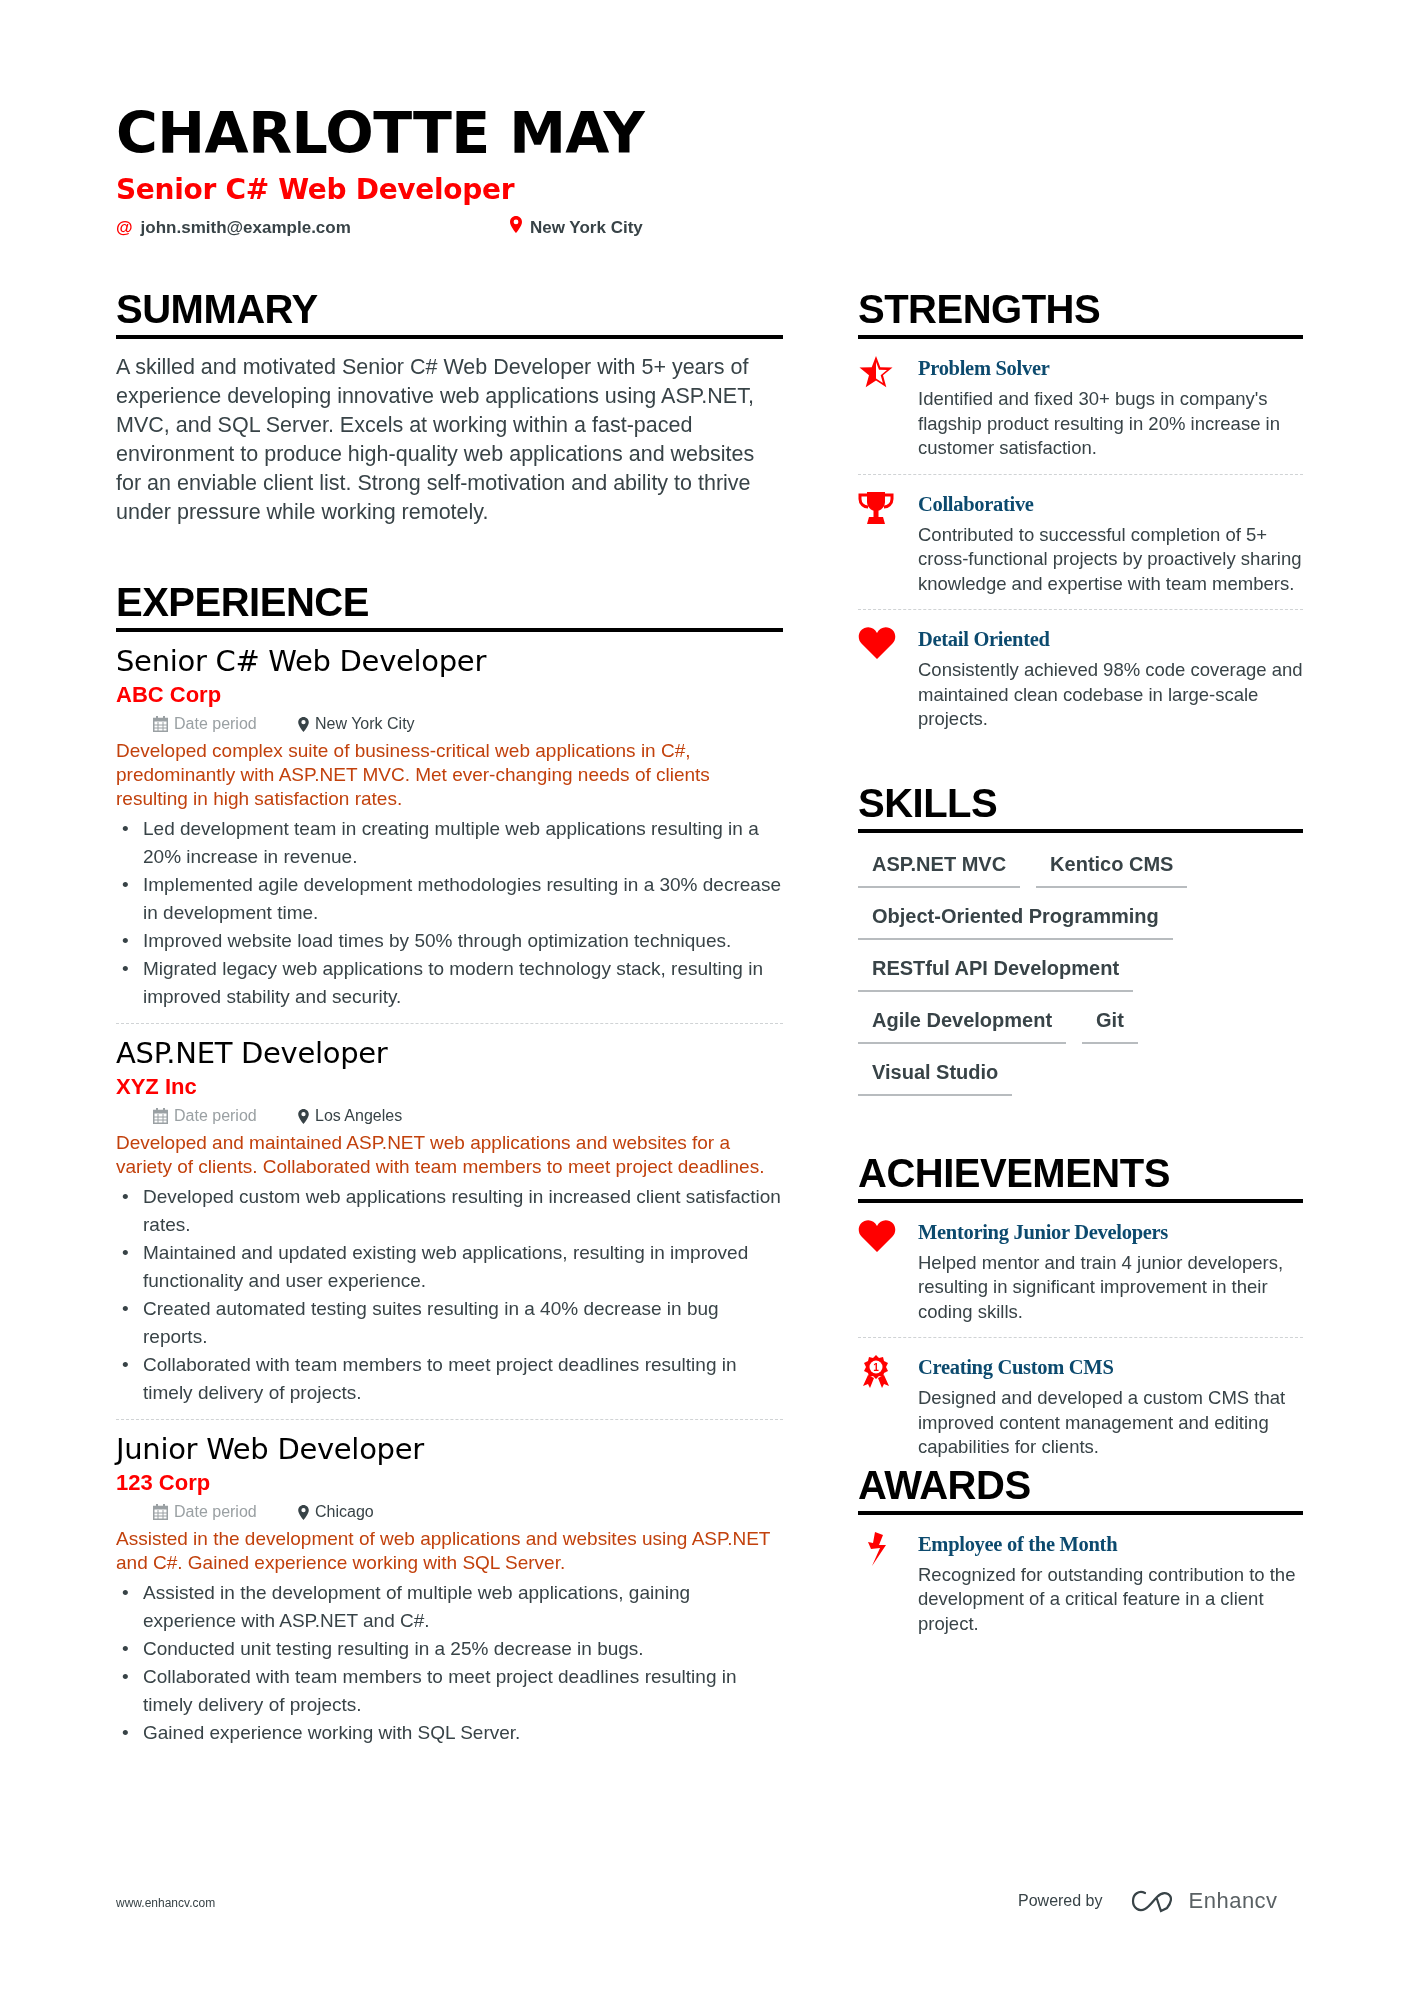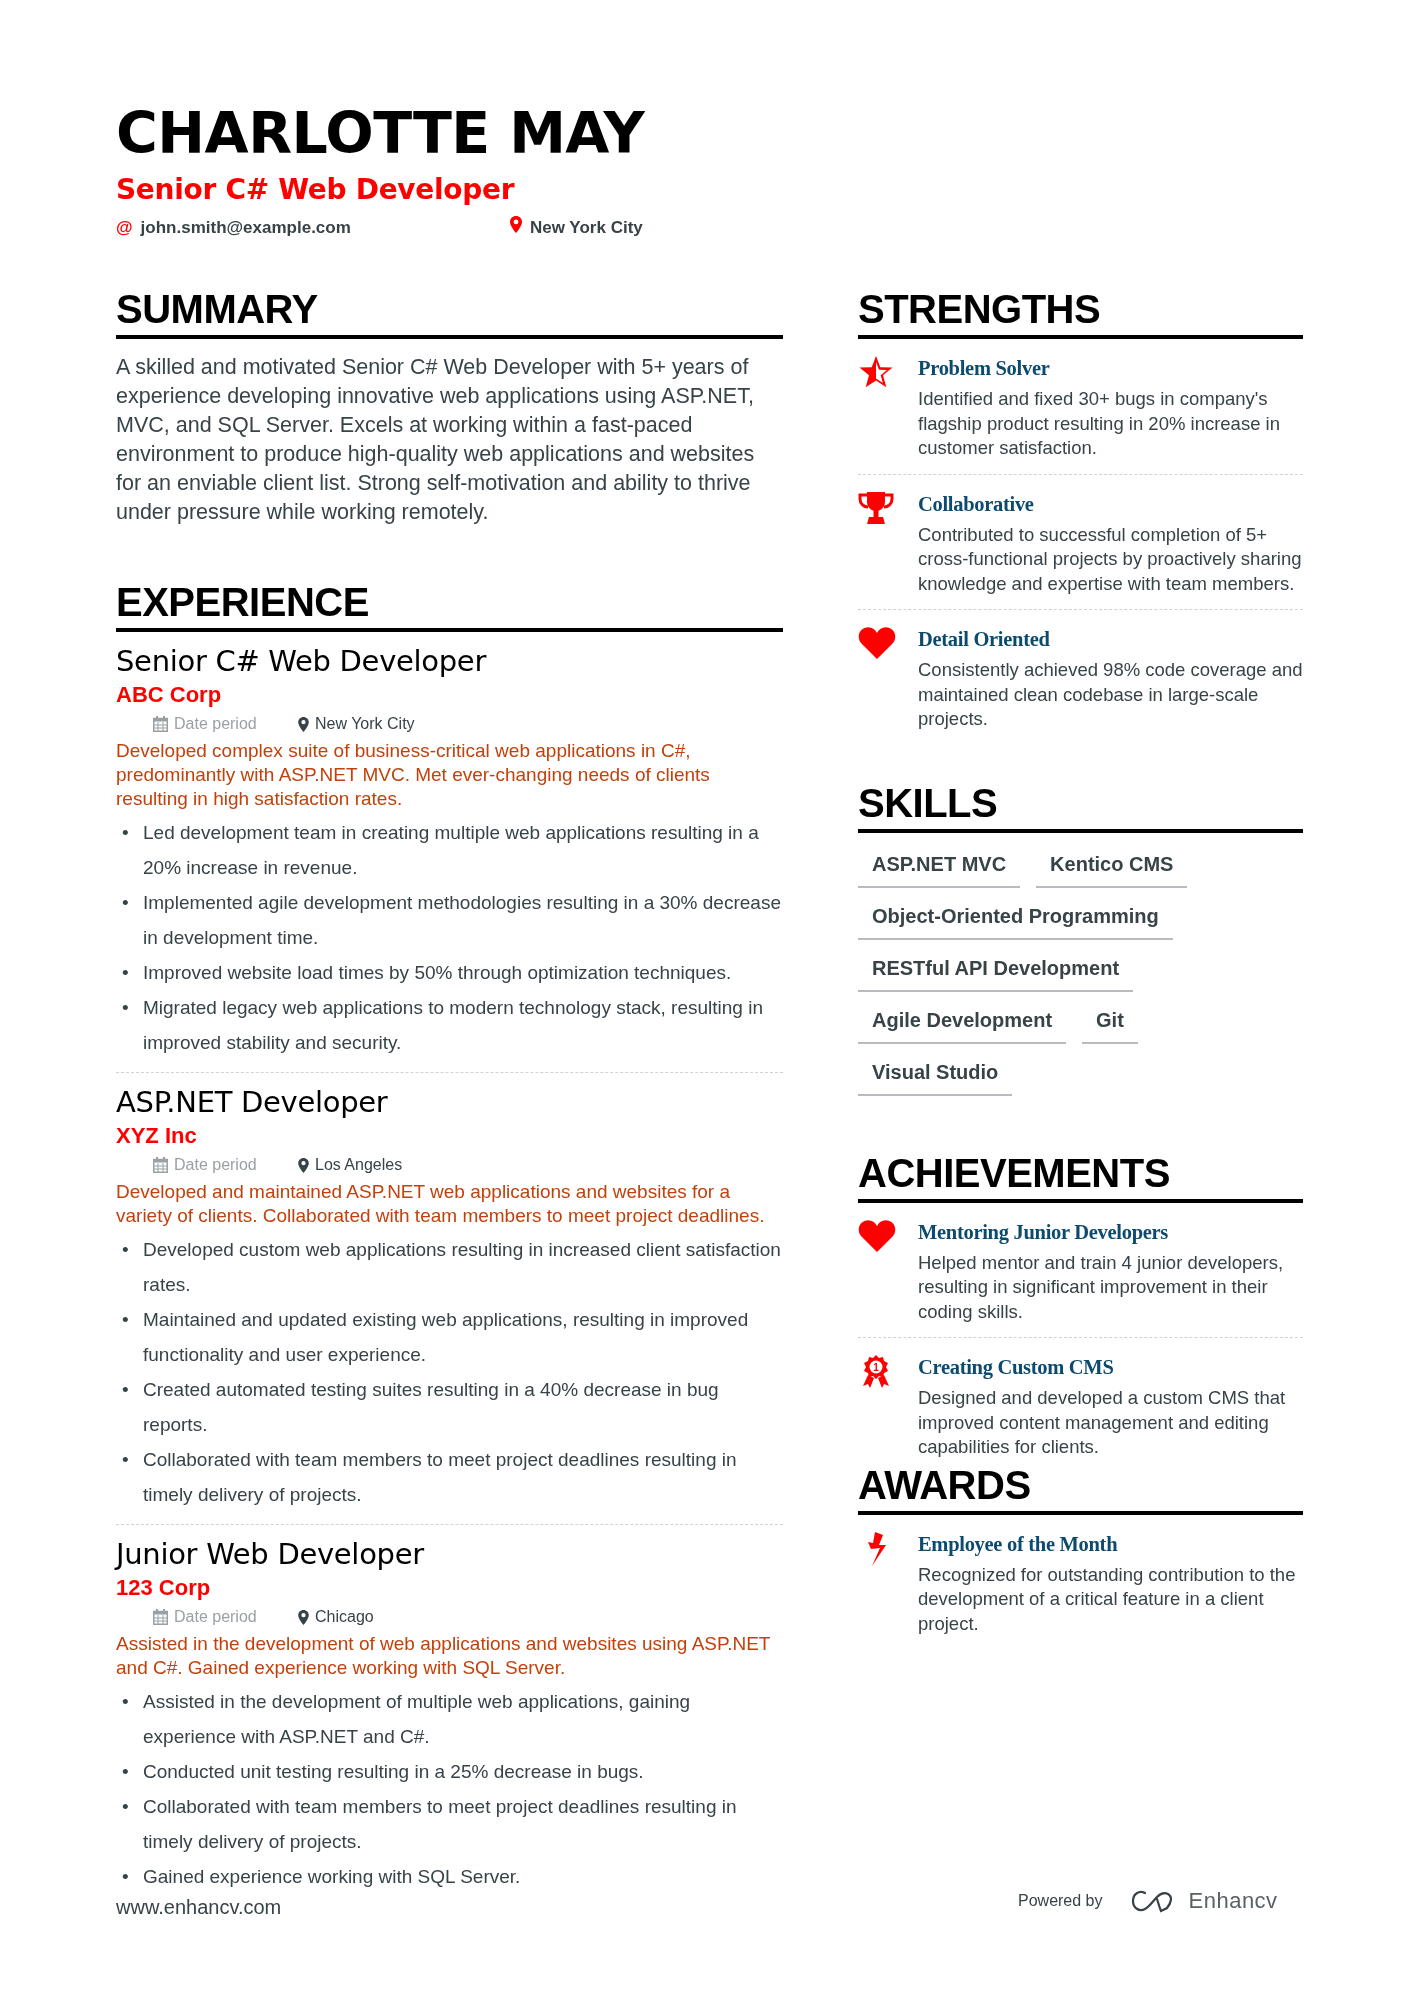--- a/index.html
+++ b/index.html
@@ -24,35 +24,35 @@
 
   .exp { }
   .exp-role { font-family: "DejaVu Sans", sans-serif; font-size: 29px; color: #000; line-height: 38px; font-weight: normal; letter-spacing: -0.3px; }
   .exp-company { font-size: 22px; font-weight: bold; color: #ff0000; line-height: 30px; }
   .exp-meta { display: flex; align-items: center; font-size: 16px; line-height: 24px; margin-top: 2px; padding-left: 37px; }
   .exp-meta .date { color: #9aa0a3; display: flex; align-items: center; width: 145px; }
   .exp-meta .loc { color: #384347; display: flex; align-items: center; }
   .exp-meta svg { margin-right: 6px; }
   .exp-desc { font-size: 19px; line-height: 24px; margin-top: 3px; color: #c2410c; }
   .bullets { list-style: none; margin-top: 4px; }
-  .bullets li { position: relative; padding-left: 27px; font-size: 19px; line-height: 35px; color: #384347; }
+  .bullets li { position: relative; padding-left: 27px; font-size: 19px; line-height: 28px; color: #384347; }
   .bullets li::before { content: "•"; position: absolute; left: 6px; top: 0; color: #384347; }
   .dash { border-top: 1.5px dashed #d0d3d5; margin: 12px 0 10px 0; }
 
   .item { display: flex; }
   .item-icon { width: 60px; flex: none; padding-top: 2px; }
   .item-body { flex: 1; }
   .item-title { font-family: Liberation Serif, serif; font-weight: bold; font-size: 20.5px; color: #0c4a6e; line-height: 30px; letter-spacing: -0.3px; }
   .item-desc { font-size: 18.5px; line-height: 24.5px; color: #384347; margin-top: 4px; }
   .item-dash { border-top: 1.5px dashed #d0d3d5; margin: 13px 0 14px 0; }
 
   .skills { margin-top: 17px; display: flex; flex-wrap: wrap; column-gap: 16px; row-gap: 14px; width: 445px; }
   .skill { font-size: 20px; font-weight: bold; color: #384347; padding: 0 14px 8px 14px; border-bottom: 2px solid #b8bcbf; line-height: 28px; }
 
-  .footer-left { position: absolute; left: 116px; top: 1896px; font-size: 20px; color: #384347; }
+  .footer-left { position: absolute; left: 116px; top: 1896px; font-size: 12px; color: #384347; }
   .footer-right { position: absolute; left: 1018px; top: 1888px; display: flex; align-items: center; }
   .powered { font-size: 16px; color: #384347; margin-right: 28px; }
   .brand { font-size: 22px; color: #5a6164; margin-left: 12px; letter-spacing: 0.5px; }
 </style>
 </head>
 <body>
 
 <div class="header">
   <div class="name">CHARLOTTE MAY</div>
   <div class="title">Senior C# Web Developer</div>

